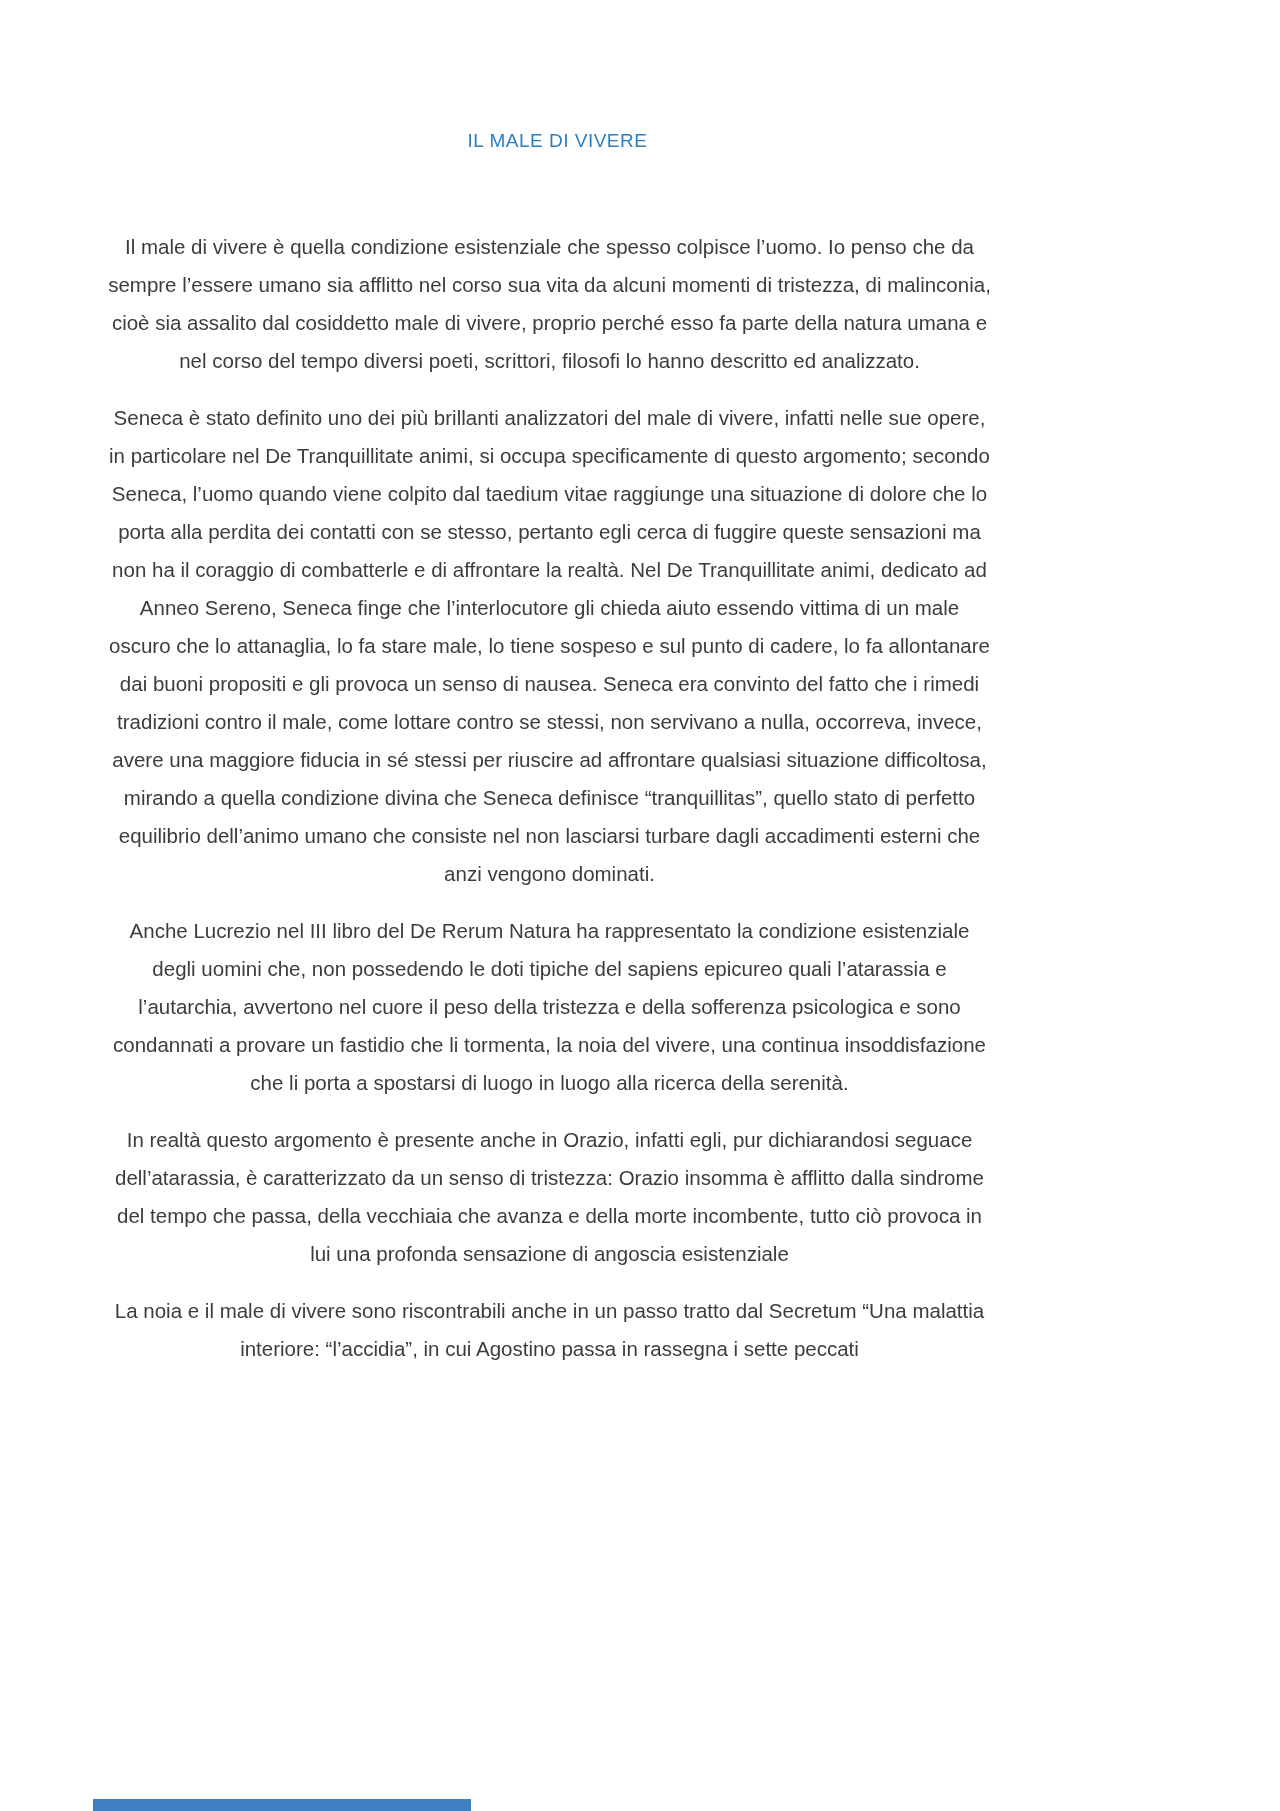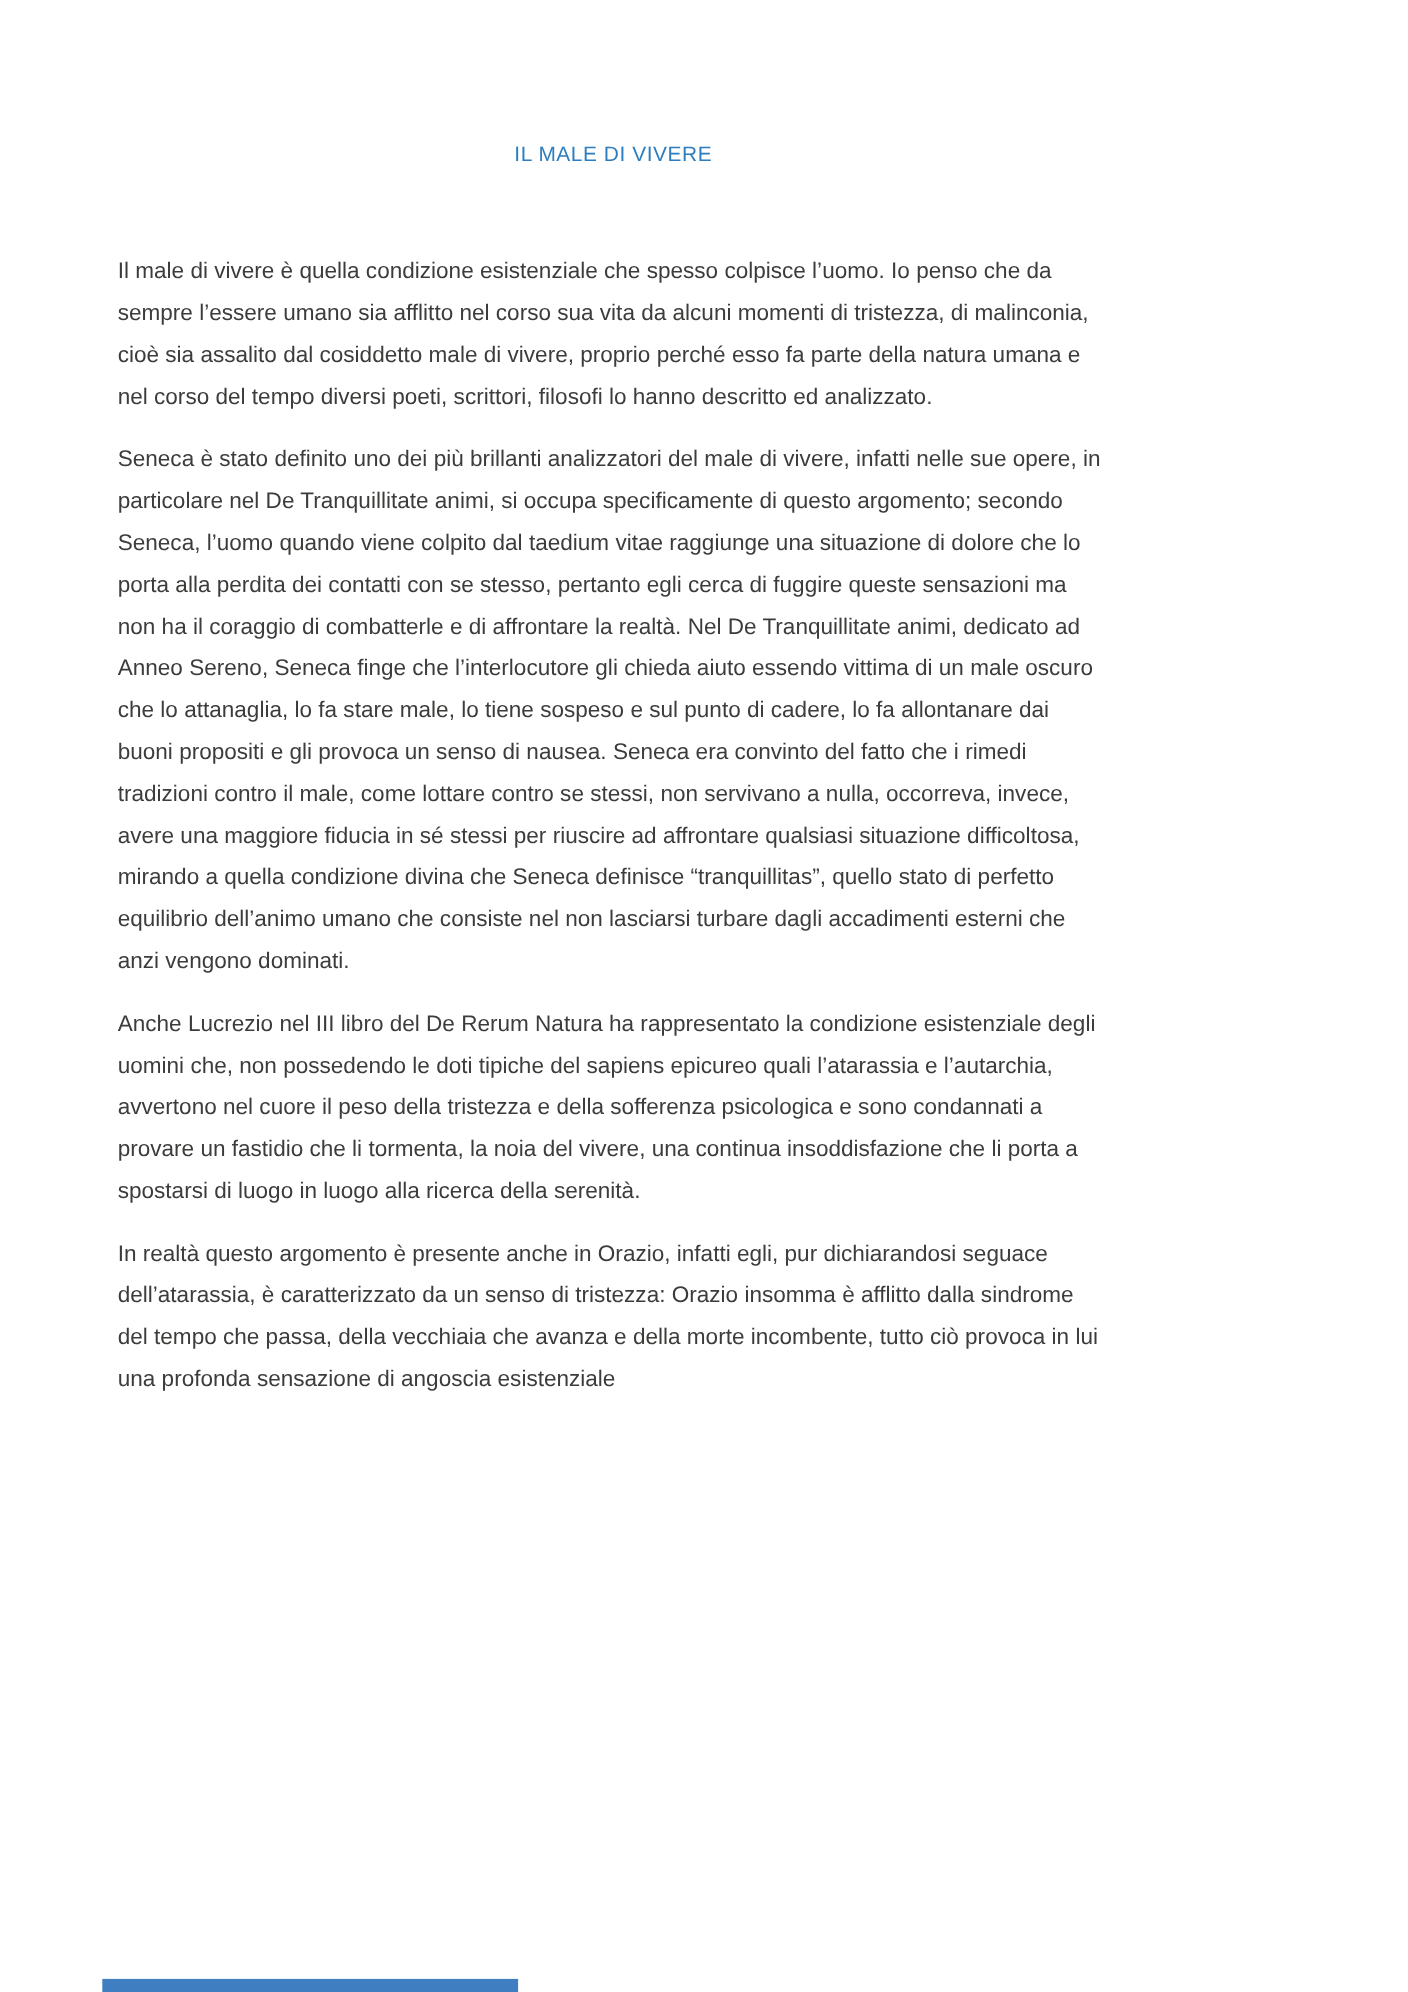--- a/index.html
+++ b/index.html
@@ -25,22 +25,22 @@
     text-align: center;
     font-size: 19px;
     font-weight: 400;
     letter-spacing: 0.5px;
     color: var(--title, #2d7ec0);
   }
   .body-text p {
     font-size: 20.5px;
     line-height: 38px;
     color: var(--body, #3c3c3b);
-    margin: 0 0 19px 0;
-    text-align: left;
+    margin: 0 16px 19px 0;
+    text-align: center;
   }
   .body-text p.first-para {
     margin-top: 76px;
   }
   .selection-bar {
     position: absolute;
     left: 93px;
     top: 1799px;
     width: 378px;
     height: 12px;
@@ -51,16 +51,17 @@
 <body>
 
 <div class="page">
   <h1 class="doc-title">IL MALE DI VIVERE</h1>
 
   <div class="body-text">
     <p class="first-para">Il male di vivere è quella condizione esistenziale che spesso colpisce l’uomo. Io penso che da sempre l’essere umano sia afflitto nel corso sua vita da alcuni momenti di tristezza, di malinconia, cioè sia assalito dal cosiddetto male di vivere, proprio perché esso fa parte della natura umana e nel corso del tempo diversi poeti, scrittori, filosofi lo hanno descritto ed analizzato.</p>
     <p>Seneca è stato definito uno dei più brillanti analizzatori del male di vivere, infatti nelle sue opere, in particolare nel De Tranquillitate animi, si occupa specificamente di questo argomento; secondo Seneca, l’uomo quando viene colpito dal taedium vitae raggiunge una situazione di dolore che lo porta alla perdita dei contatti con se stesso, pertanto egli cerca di fuggire queste sensazioni ma non ha il coraggio di combatterle e di affrontare la realtà. Nel De Tranquillitate animi, dedicato ad Anneo Sereno, Seneca finge che l’interlocutore gli chieda aiuto essendo vittima di un male oscuro che lo attanaglia, lo fa stare male, lo tiene sospeso e sul punto di cadere, lo fa allontanare dai buoni propositi e gli provoca un senso di nausea.  Seneca era convinto del fatto che i rimedi tradizioni contro il male, come lottare contro se stessi, non servivano a nulla, occorreva, invece, avere una maggiore fiducia in sé stessi per riuscire ad affrontare qualsiasi situazione difficoltosa, mirando a quella condizione divina che Seneca definisce “tranquillitas”, quello stato di perfetto equilibrio dell’animo umano che consiste nel non lasciarsi turbare dagli accadimenti esterni che anzi vengono dominati.</p>
     <p>Anche Lucrezio nel III libro del De Rerum Natura ha rappresentato la condizione esistenziale degli uomini che, non possedendo le doti tipiche del sapiens epicureo quali l’atarassia e l’autarchia, avvertono nel cuore il peso della tristezza e della sofferenza psicologica e sono condannati a provare un fastidio che li tormenta, la noia del vivere, una continua insoddisfazione che li porta a spostarsi di luogo in luogo alla ricerca della serenità.</p>
     <p>In realtà questo argomento è presente anche in Orazio, infatti egli, pur dichiarandosi seguace dell’atarassia, è caratterizzato da un senso di tristezza: Orazio insomma è afflitto dalla sindrome del tempo che passa, della vecchiaia che avanza e della morte incombente, tutto ciò provoca in lui una profonda sensazione di angoscia esistenziale</p>
+    <p>La noia e il male di vivere sono riscontrabili anche in un passo tratto dal Secretum “Una malattia interiore: “l’accidia”, in cui Agostino passa in rassegna i sette peccati</p>
   </div>
 </div>
 
 <div class="selection-bar"></div>
 
 </body></html>

